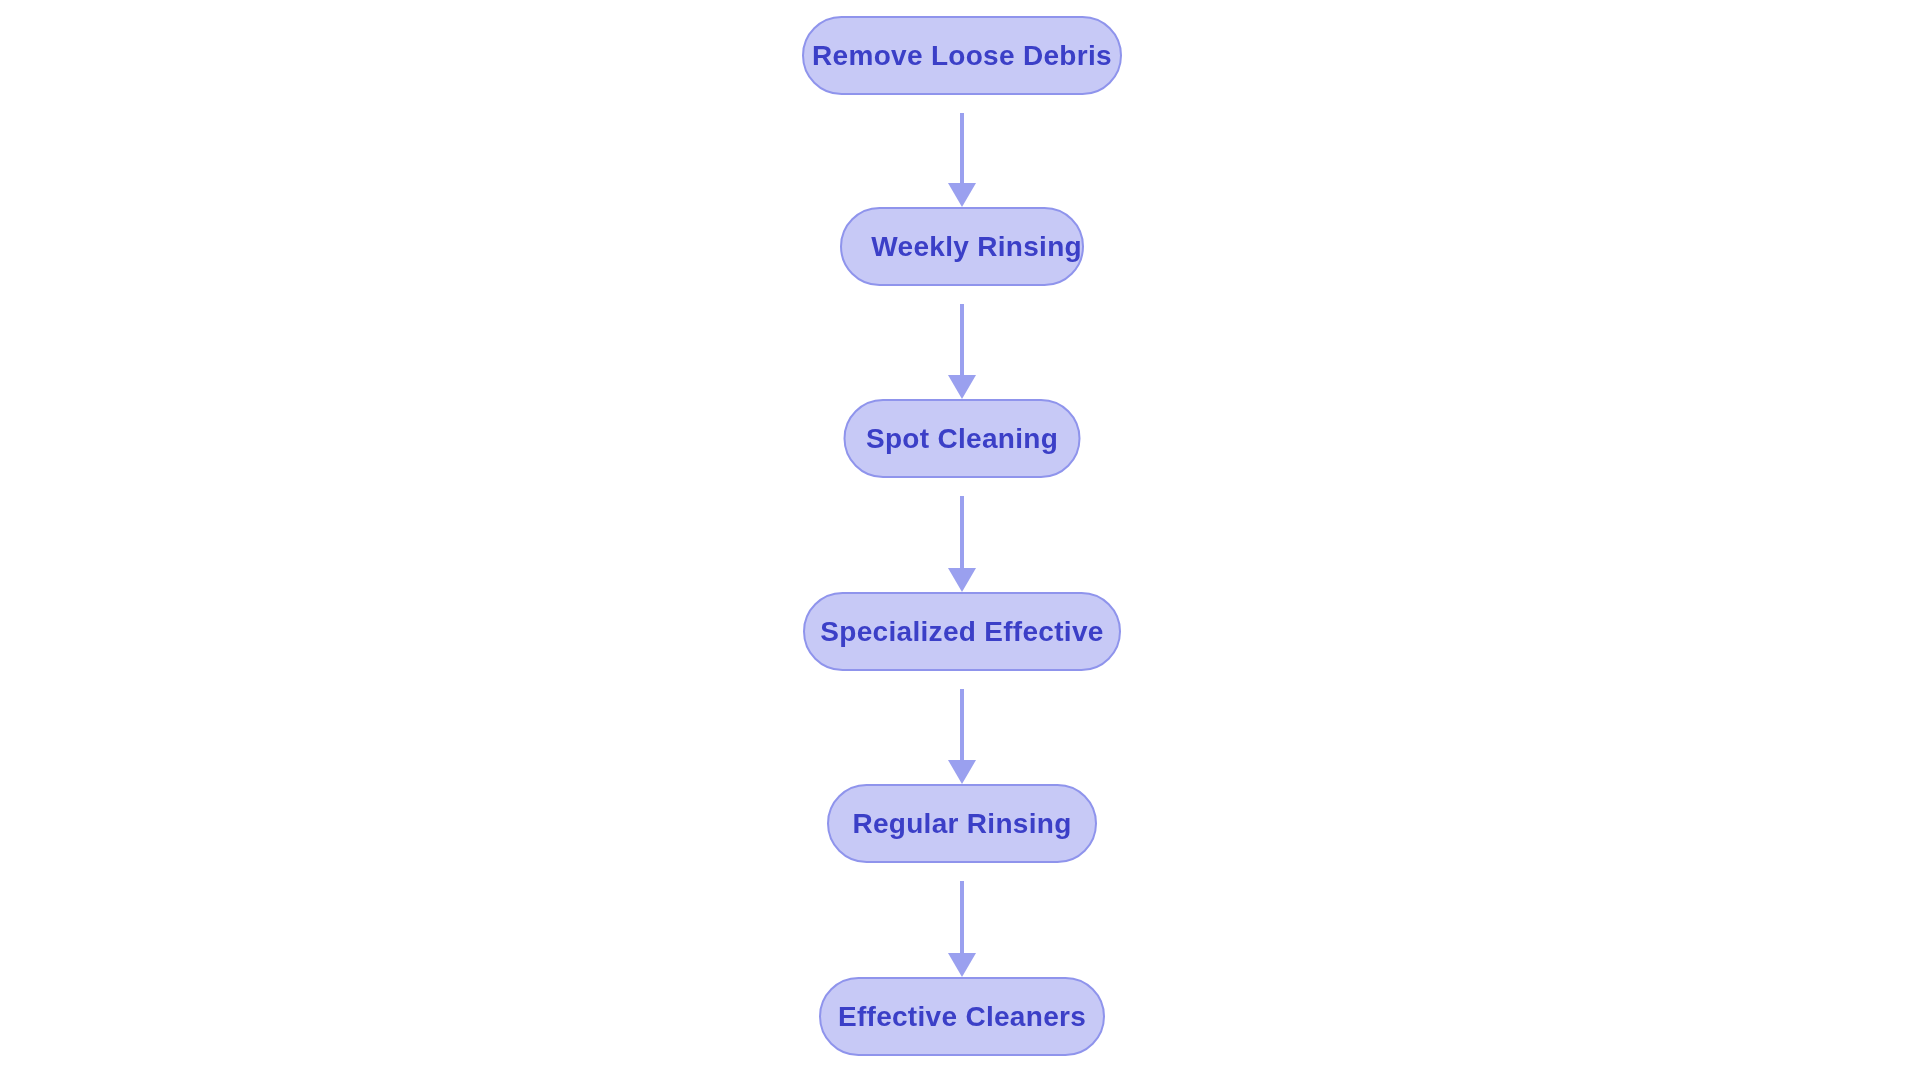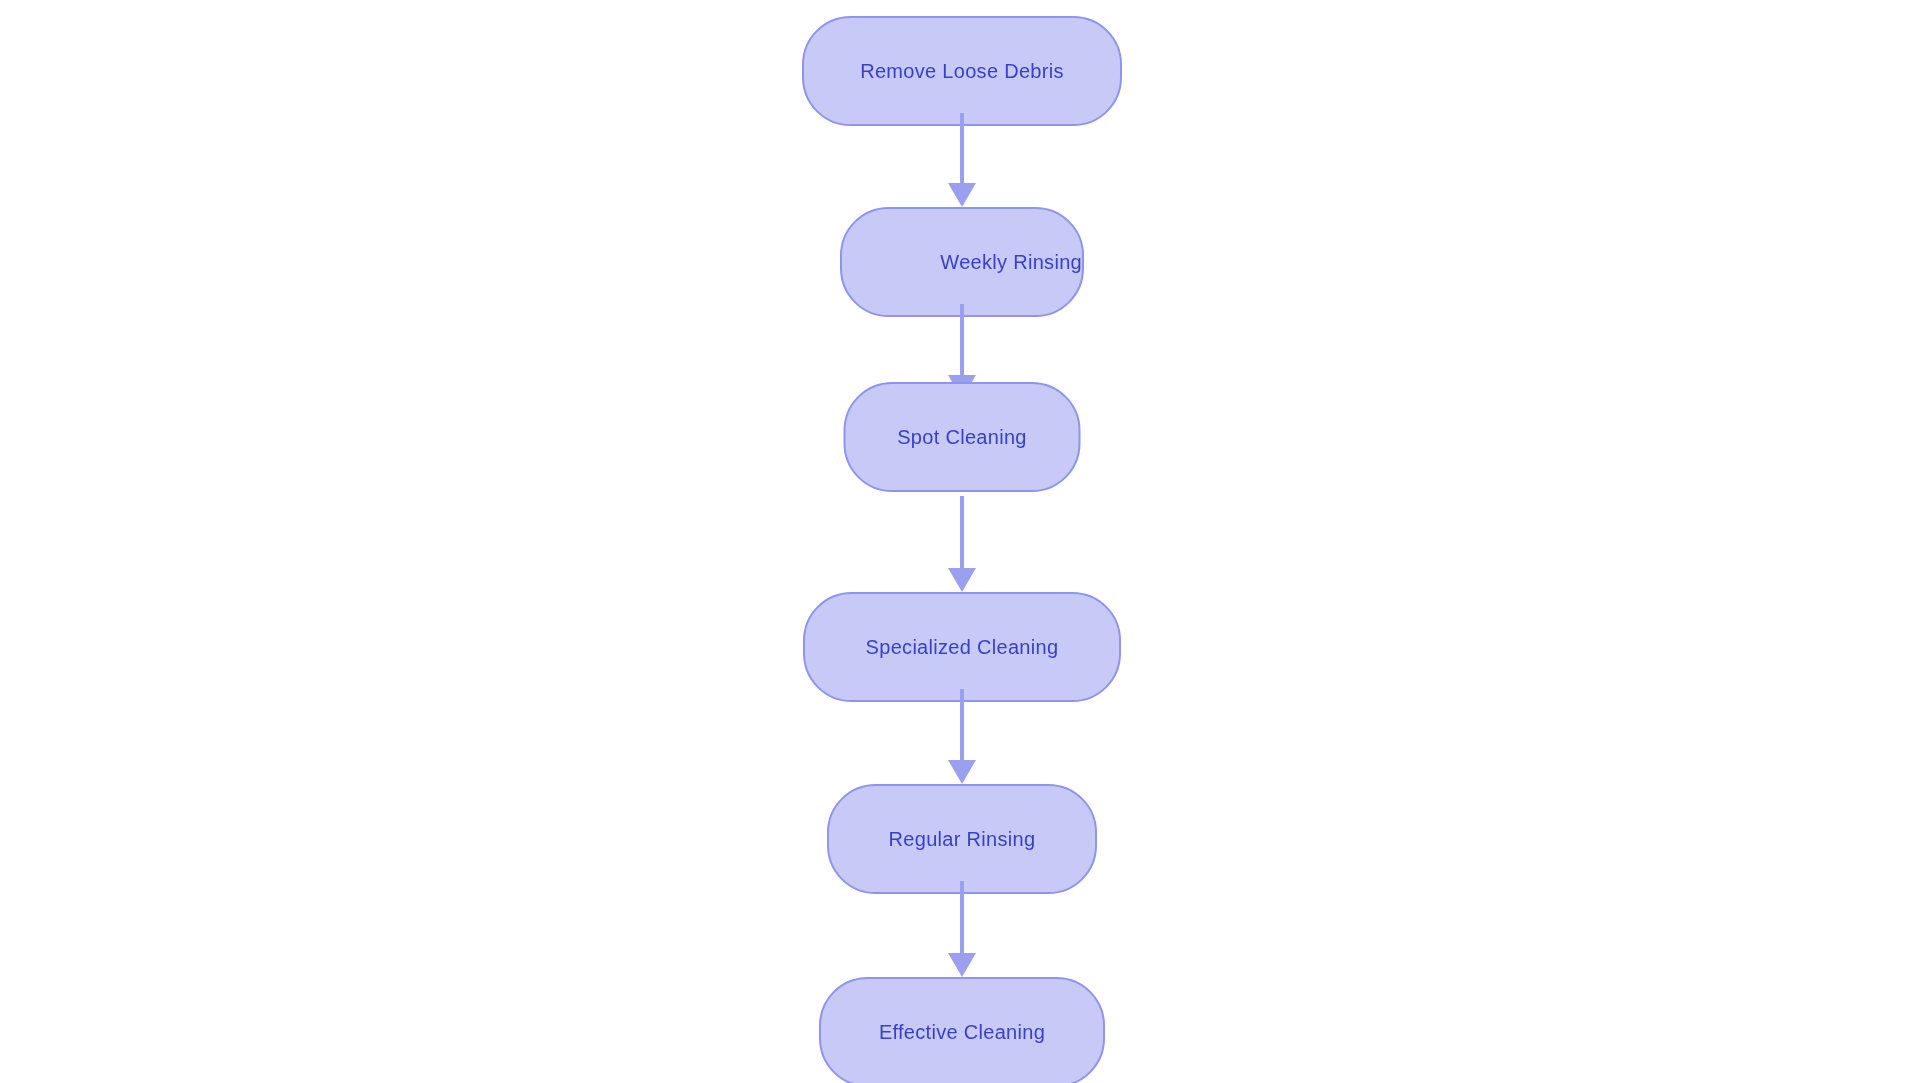--- a/index.html
+++ b/index.html
@@ -23,30 +23,30 @@
     overflow: hidden;
   }
   .canvas {
     position: absolute;
     inset: 0;
   }
   .flow-node {
     position: absolute;
     left: 962px;
     transform: translateX(-50%);
-    height: 110px;
+    height: 79px;
     border-radius: 48.5px;
     background: var(--node-fill);
     border: 2px solid var(--node-border);
     display: flex;
     align-items: center;
     justify-content: center;
     color: var(--node-text);
-    font-size: 20px;
-    font-weight: 400;
+    font-size: 28px;
+    font-weight: 700;
     letter-spacing: 0.3px;
     white-space: nowrap;
     text-align: center;
   }
   .flow-arrow {
     position: absolute;
     left: 962px;
     transform: translateX(-50%);
     width: 28px;
   }
@@ -87,44 +87,44 @@
 
   <div class="flow-node" style="top:207px; width:244px;justify-content:flex-end;">
     <span>Weekly Rinsing</span>
   </div>
 
   <div class="flow-arrow" style="top:304px; height:95px;">
     <div class="arrow-line"></div>
     <div class="arrow-head"></div>
   </div>
 
-  <div class="flow-node" style="top:382px; width:237px;">
+  <div class="flow-node" style="top:399px; width:237px;">
     <span>Spot Cleaning</span>
   </div>
 
   <div class="flow-arrow" style="top:496px; height:96px;">
     <div class="arrow-line"></div>
     <div class="arrow-head"></div>
   </div>
 
   <div class="flow-node" style="top:592px; width:318px;">
-    <span>Specialized Cleaning</span>
+    <span>Specialized Effective</span>
   </div>
 
   <div class="flow-arrow" style="top:689px; height:95px;">
     <div class="arrow-line"></div>
     <div class="arrow-head"></div>
   </div>
 
   <div class="flow-node" style="top:784px; width:270px;">
     <span>Regular Rinsing</span>
   </div>
 
   <div class="flow-arrow" style="top:881px; height:96px;">
     <div class="arrow-line"></div>
     <div class="arrow-head"></div>
   </div>
 
   <div class="flow-node" style="top:977px; width:286px;">
-    <span>Effective Cleaning</span>
+    <span>Effective Cleaners</span>
   </div>
 
 </div>
 
 </body></html>

